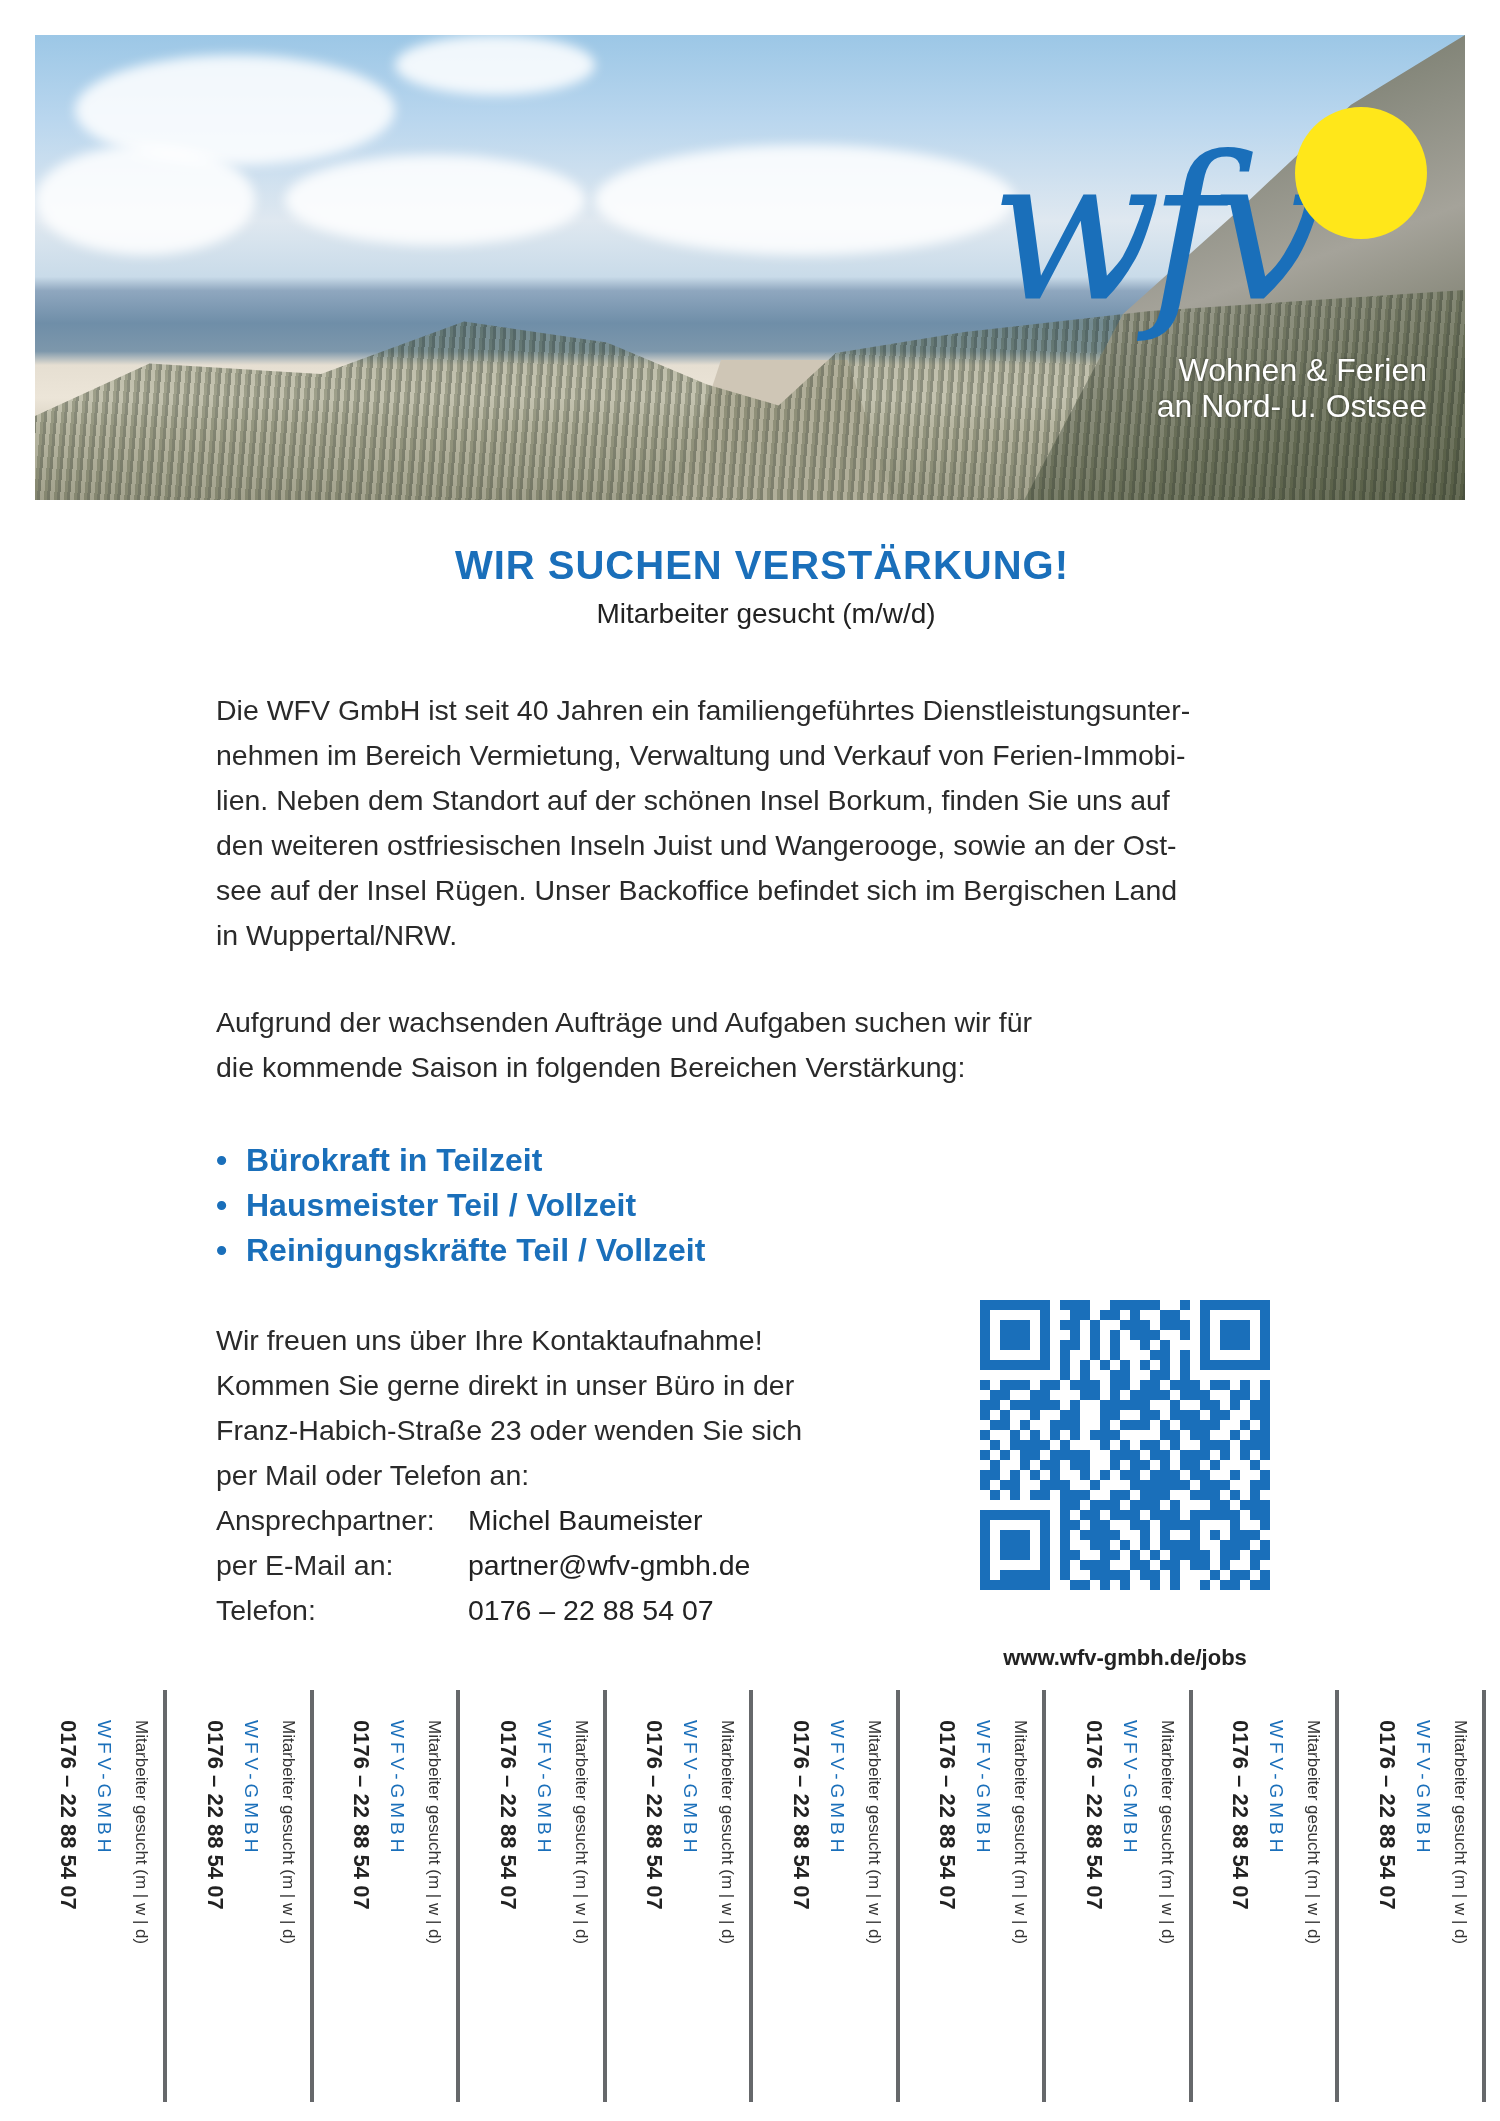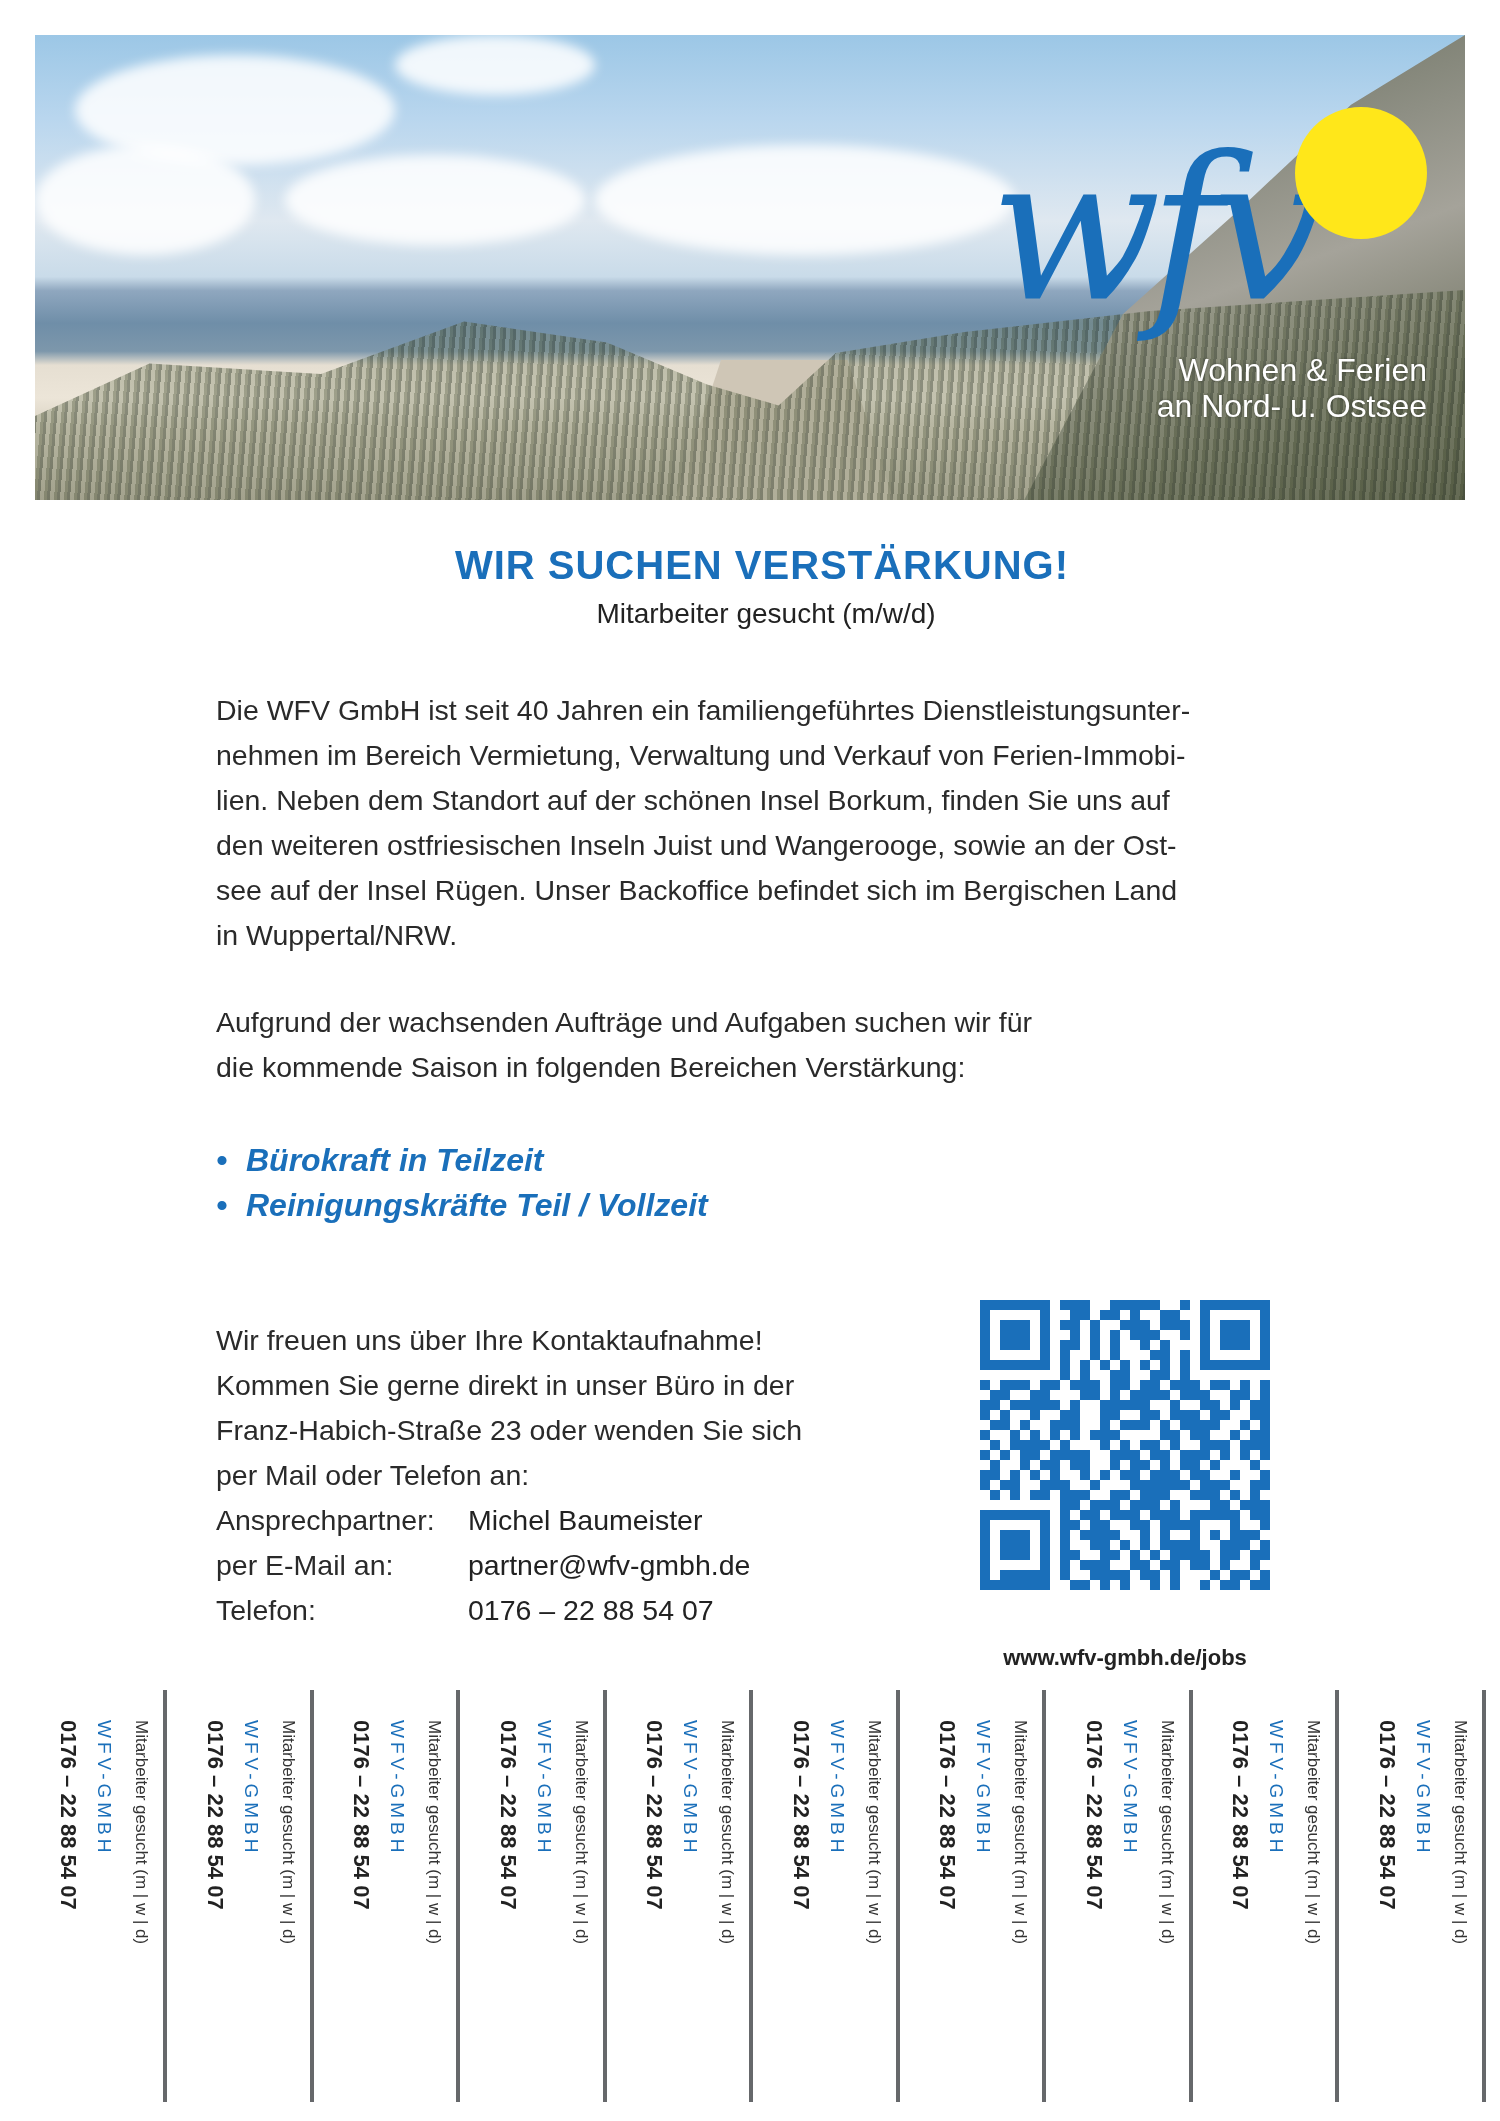--- a/index.html
+++ b/index.html
@@ -17,21 +17,21 @@
   .path{position:absolute;left:640px;bottom:0;width:230px;height:140px;background:#cfc6b6;clip-path:polygon(20% 0,75% 0,95% 100%,0 100%);}
   .logo-w{position:absolute;left:990px;top:130px;font-family:"DejaVu Serif",serif;font-style:italic;font-size:200px;line-height:1;color:#1a6fba;letter-spacing:-12px;}
   .sun{position:absolute;left:1295px;top:107px;width:132px;height:132px;border-radius:50%;background:#ffe71a;}
   .logo-sub{position:absolute;left:1122px;top:352px;color:#fff;font-size:32px;line-height:36px;text-align:right;width:305px;text-shadow:0 0 3px rgba(0,0,0,0.4);}
   .headline{position:absolute;left:12px;width:1500px;top:543px;text-align:center;color:#1a6fba;font-weight:bold;font-size:40px;letter-spacing:1px;font-family:"Liberation Sans",sans-serif;}
   .subhead{position:absolute;left:16px;width:1500px;top:598px;text-align:center;font-size:28px;color:#222;}
   .para{position:absolute;left:216px;width:1100px;font-size:28.5px;line-height:45px;color:#2a2a2a;font-weight:300;}
   .p1{top:688px;}
   .p2{top:1000px;}
   .jobs{position:absolute;left:216px;top:1138px;list-style:none;margin:0;padding:0;}
-  .jobs li{color:#1a6fba;font-weight:bold;font-size:32px;line-height:45px;font-style:italic;}
+  .jobs li{color:#1a6fba;font-weight:bold;font-size:32px;line-height:45px;}
   .jobs li .bullet{display:inline-block;width:30px;}
   .contact{position:absolute;left:216px;top:1318px;font-size:28.5px;line-height:45px;color:#2a2a2a;}
   .crow{display:flex;}
   .clabel{width:252px;}
   .cval{font-weight:normal;color:#222;}
   .qr{position:absolute;left:980px;top:1300px;width:290px;height:290px;display:grid;grid-template-columns:repeat(29,10px);grid-template-rows:repeat(29,10px);}
   .qr span{width:10px;height:10px;}
   .qr .on{background:#1a6fba;}
   .qr-url{position:absolute;left:980px;top:1605px;width:290px;text-align:center;font-size:22px;font-weight:bold;color:#222;margin-top:40px;}
   .strips{position:absolute;left:0;top:1690px;width:1500px;height:400px;}
@@ -75,20 +75,21 @@
   <div>in Wuppertal/NRW.</div>
 </div>
 
 <div class="para p2">
   <div>Aufgrund der wachsenden Aufträge und Aufgaben suchen wir für</div>
   <div>die kommende Saison in folgenden Bereichen Verstärkung:</div>
 </div>
 
 <ul class="jobs">
   <li><span class="bullet">•</span><span>Bürokraft in Teilzeit</span></li>
+  <li><span class="bullet">•</span><span>Hausmeister Teil / Vollzeit</span></li>
   <li><span class="bullet">•</span><span>Reinigungskräfte Teil / Vollzeit</span></li>
 </ul>
 
 <div class="contact">
   <div>Wir freuen uns über Ihre Kontaktaufnahme!</div>
   <div>Kommen Sie gerne direkt in unser Büro in der</div>
   <div>Franz-Habich-Straße 23 oder wenden Sie sich</div>
   <div>per Mail oder Telefon an:</div>
   <div class="crow">
     <span class="clabel">Ansprechpartner:</span>

